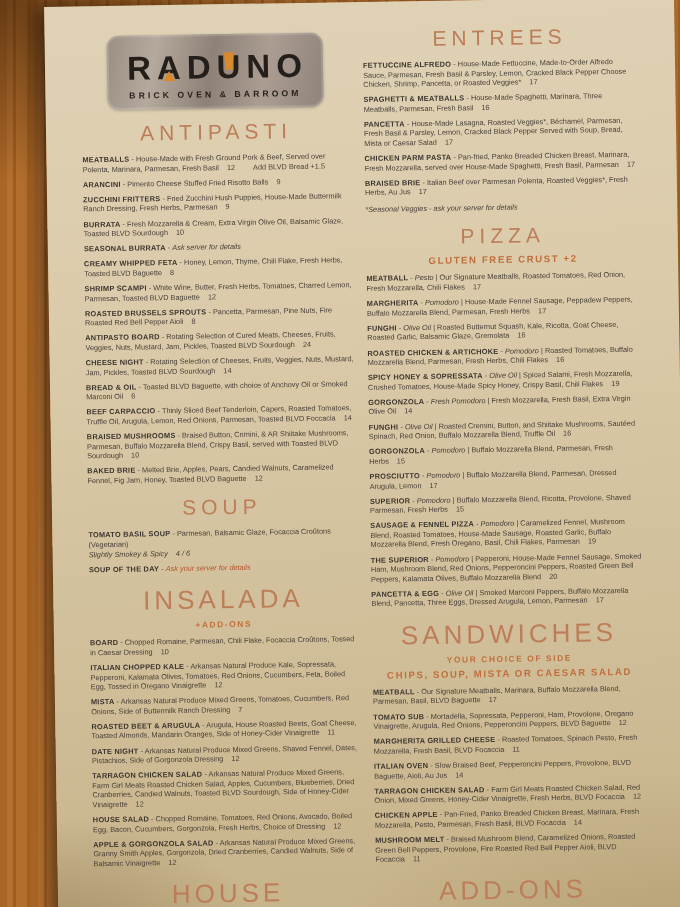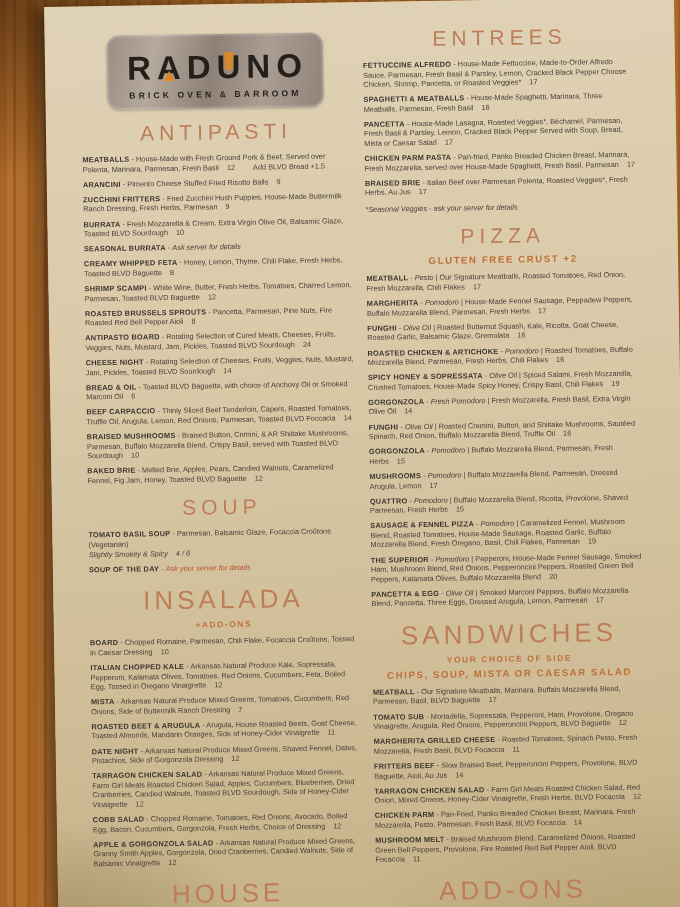--- a/index.html
+++ b/index.html
@@ -98,21 +98,21 @@
           </section>
           <section class="menu-section">
             <div class="sec-title lg">INSALADA</div>
             <div class="sec-sub sub-sm">+ADD-ONS</div>
             <p class="item"><b>BOARD</b> - <span class="desc ">Chopped Romaine, Parmesan, Chili Flake, Focaccia Croûtons, Tossed in Caesar Dressing</span><span class="price">10</span></p>
             <p class="item"><b>ITALIAN CHOPPED KALE</b> - <span class="desc ">Arkansas Natural Produce Kale, Sopressata, Pepperoni, Kalamata Olives, Tomatoes, Red Onions, Cucumbers, Feta, Boiled Egg, Tossed in Oregano Vinaigrette</span><span class="price">12</span></p>
             <p class="item"><b>MISTA</b> - <span class="desc ">Arkansas Natural Produce Mixed Greens, Tomatoes, Cucumbers, Red Onions, Side of Buttermilk Ranch Dressing</span><span class="price">7</span></p>
             <p class="item"><b>ROASTED BEET &amp; ARUGULA</b> - <span class="desc ">Arugula, House Roasted Beets, Goat Cheese, Toasted Almonds, Mandarin Oranges, Side of Honey-Cider Vinaigrette</span><span class="price">11</span></p>
             <p class="item"><b>DATE NIGHT</b> - <span class="desc ">Arkansas Natural Produce Mixed Greens, Shaved Fennel, Dates, Pistachios, Side of Gorgonzola Dressing</span><span class="price">12</span></p>
             <p class="item"><b>TARRAGON CHICKEN SALAD</b> - <span class="desc ">Arkansas Natural Produce Mixed Greens, Farm Girl Meats Roasted Chicken Salad, Apples, Cucumbers, Blueberries, Dried Cranberries, Candied Walnuts, Toasted BLVD Sourdough, Side of Honey-Cider Vinaigrette</span><span class="price">12</span></p>
-            <p class="item"><b>COBB SALAD</b> - <span class="desc ">Chopped Romaine, Tomatoes, Red Onions, Avocado, Boiled Egg, Bacon, Cucumbers, Gorgonzola, Fresh Herbs, Choice of Dressing</span><span class="price">12</span></p>
+            <p class="item"><b>HOUSE SALAD</b> - <span class="desc ">Chopped Romaine, Tomatoes, Red Onions, Avocado, Boiled Egg, Bacon, Cucumbers, Gorgonzola, Fresh Herbs, Choice of Dressing</span><span class="price">12</span></p>
             <p class="item"><b>APPLE &amp; GORGONZOLA SALAD</b> - <span class="desc ">Arkansas Natural Produce Mixed Greens, Granny Smith Apples, Gorgonzola, Dried Cranberries, Candied Walnuts, Side of Balsamic Vinaigrette</span><span class="price">12</span></p>
           </section>
           <section class="menu-section">
             <div class="sec-title lg">HOUSE DRESSINGS</div>
           </section>
         </div>
 
     </div>
     <div class="col col-right">
       <div>
@@ -129,36 +129,36 @@
             <div class="sec-title">PIZZA</div>
             <div class="sec-sub sub-md">GLUTEN FREE CRUST +2</div>
             <p class="item"><b>MEATBALL</b> - <em class="prefix">Pesto</em> | <span class="desc ">Our Signature Meatballs, Roasted Tomatoes, Red Onion, Fresh Mozzarella, Chili Flakes</span><span class="price">17</span></p>
             <p class="item"><b>MARGHERITA</b> - <em class="prefix">Pomodoro</em> | <span class="desc ">House-Made Fennel Sausage, Peppadew Peppers, Buffalo Mozzarella Blend, Parmesan, Fresh Herbs</span><span class="price">17</span></p>
             <p class="item"><b>FUNGHI</b> - <em class="prefix">Olive Oil</em> | <span class="desc ">Roasted Butternut Squash, Kale, Ricotta, Goat Cheese, Roasted Garlic, Balsamic Glaze, Gremolata</span><span class="price">16</span></p>
             <p class="item"><b>ROASTED CHICKEN &amp; ARTICHOKE</b> - <em class="prefix">Pomodoro</em> | <span class="desc ">Roasted Tomatoes, Buffalo Mozzarella Blend, Parmesan, Fresh Herbs, Chili Flakes</span><span class="price">16</span></p>
             <p class="item"><b>SPICY HONEY &amp; SOPRESSATA</b> - <em class="prefix">Olive Oil</em> | <span class="desc ">Spiced Salami, Fresh Mozzarella, Crushed Tomatoes, House-Made Spicy Honey, Crispy Basil, Chili Flakes</span><span class="price">19</span></p>
             <p class="item"><b>GORGONZOLA</b> - <em class="prefix">Fresh Pomodoro</em> | <span class="desc ">Fresh Mozzarella, Fresh Basil, Extra Virgin Olive Oil</span><span class="price">14</span></p>
             <p class="item"><b>FUNGHI</b> - <em class="prefix">Olive Oil</em> | <span class="desc ">Roasted Cremini, Button, and Shiitake Mushrooms, Sautéed Spinach, Red Onion, Buffalo Mozzarella Blend, Truffle Oil</span><span class="price">16</span></p>
             <p class="item"><b>GORGONZOLA</b> - <em class="prefix">Pomodoro</em> | <span class="desc ">Buffalo Mozzarella Blend, Parmesan, Fresh Herbs</span><span class="price">15</span></p>
-            <p class="item"><b>MUSHROOMS</b> - <em class="prefix">Pomodoro</em> | <span class="desc ">Buffalo Mozzarella Blend, Parmesan, Dressed Arugula, Lemon</span><span class="price">17</span></p>
-            <p class="item"><b>QUATTRO</b> - <em class="prefix">Pomodoro</em> | <span class="desc ">Buffalo Mozzarella Blend, Ricotta, Provolone, Shaved Parmesan, Fresh Herbs</span><span class="price">15</span></p>
+            <p class="item"><b>PROSCIUTTO</b> - <em class="prefix">Pomodoro</em> | <span class="desc ">Buffalo Mozzarella Blend, Parmesan, Dressed Arugula, Lemon</span><span class="price">17</span></p>
+            <p class="item"><b>SUPERIOR</b> - <em class="prefix">Pomodoro</em> | <span class="desc ">Buffalo Mozzarella Blend, Ricotta, Provolone, Shaved Parmesan, Fresh Herbs</span><span class="price">15</span></p>
             <p class="item"><b>SAUSAGE &amp; FENNEL PIZZA</b> - <em class="prefix">Pomodoro</em> | <span class="desc ">Caramelized Fennel, Mushroom Blend, Roasted Tomatoes, House-Made Sausage, Roasted Garlic, Buffalo Mozzarella Blend, Fresh Oregano, Basil, Chili Flakes, Parmesan</span><span class="price">19</span></p>
             <p class="item"><b>THE SUPERIOR</b> - <em class="prefix">Pomodoro</em> | <span class="desc ">Pepperoni, House-Made Fennel Sausage, Smoked Ham, Mushroom Blend, Red Onions, Pepperoncini Peppers, Roasted Green Bell Peppers, Kalamata Olives, Buffalo Mozzarella Blend</span><span class="price">20</span></p>
             <p class="item"><b>PANCETTA &amp; EGG</b> - <em class="prefix">Olive Oil</em> | <span class="desc ">Smoked Marconi Peppers, Buffalo Mozzarella Blend, Pancetta, Three Eggs, Dressed Arugula, Lemon, Parmesan</span><span class="price">17</span></p>
           </section>
           <section class="menu-section">
             <div class="sec-title lg">SANDWICHES</div>
             <div class="sec-sub sub-sm">YOUR CHOICE OF SIDE</div>
             <div class="sec-sub sub-md">CHIPS, SOUP, MISTA OR CAESAR SALAD</div>
             <p class="item"><b>MEATBALL</b> - <span class="desc ">Our Signature Meatballs, Marinara, Buffalo Mozzarella Blend, Parmesan, Basil, BLVD Baguette</span><span class="price">17</span></p>
             <p class="item"><b>TOMATO SUB</b> - <span class="desc ">Mortadella, Sopressata, Pepperoni, Ham, Provolone, Oregano Vinaigrette, Arugula, Red Onions, Pepperoncini Peppers, BLVD Baguette</span><span class="price">12</span></p>
             <p class="item"><b>MARGHERITA GRILLED CHEESE</b> - <span class="desc ">Roasted Tomatoes, Spinach Pesto, Fresh Mozzarella, Fresh Basil, BLVD Focaccia</span><span class="price">11</span></p>
-            <p class="item"><b>FRITTERS BEEF</b> - <span class="desc ">Slow Braised Beef, Pepperoncini Peppers, Provolone, BLVD Baguette, Aioli, Au Jus</span><span class="price">14</span></p>
+            <p class="item"><b>ITALIAN OVEN</b> - <span class="desc ">Slow Braised Beef, Pepperoncini Peppers, Provolone, BLVD Baguette, Aioli, Au Jus</span><span class="price">14</span></p>
             <p class="item"><b>TARRAGON CHICKEN SALAD</b> - <span class="desc ">Farm Girl Meats Roasted Chicken Salad, Red Onion, Mixed Greens, Honey-Cider Vinaigrette, Fresh Herbs, BLVD Focaccia</span><span class="price">12</span></p>
-            <p class="item"><b>CHICKEN PARM</b> - <span class="desc ">Pan-Fried, Panko Breaded Chicken Breast, Marinara, Fresh Mozzarella, Pesto, Parmesan, Fresh Basil, BLVD Focaccia</span><span class="price">14</span></p>
+            <p class="item"><b>CHICKEN APPLE</b> - <span class="desc ">Pan-Fried, Panko Breaded Chicken Breast, Marinara, Fresh Mozzarella, Pesto, Parmesan, Fresh Basil, BLVD Focaccia</span><span class="price">14</span></p>
             <p class="item"><b>MUSHROOM MELT</b> - <span class="desc ">Braised Mushroom Blend, Caramelized Onions, Roasted Green Bell Peppers, Provolone, Fire Roasted Red Bell Pepper Aioli, BLVD Focaccia</span><span class="price">11</span></p>
           </section>
           <section class="menu-section">
             <div class="sec-title lg">ADD-ONS</div>
             <div class="addon-cols">
               <ul class="addon-col">
                 <li><span>SIDE OF BREAD</span></li>
               </ul>
             </div>
           </section>

